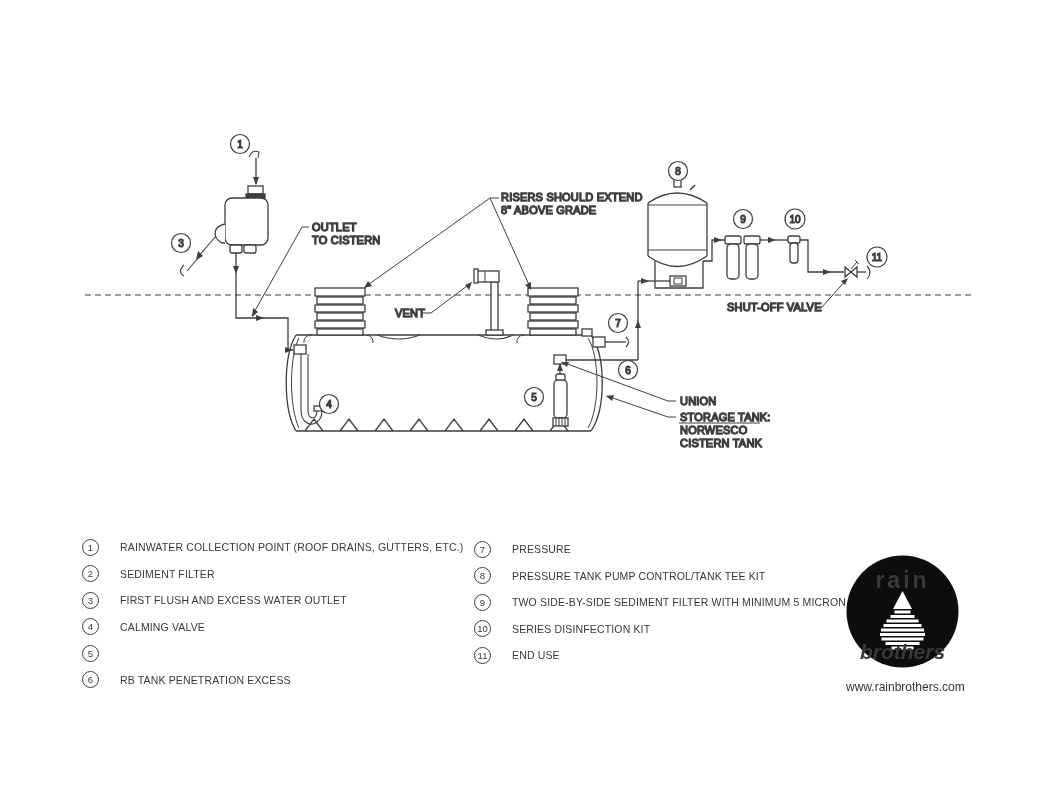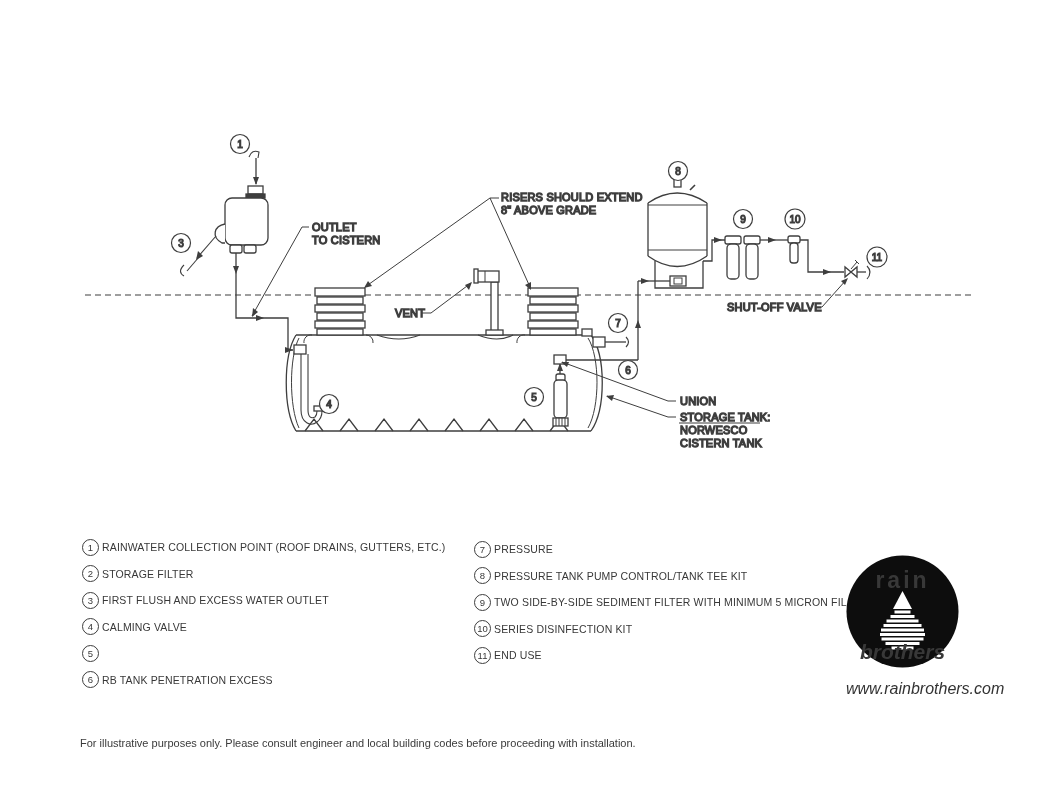--- a/index.html
+++ b/index.html
@@ -8,23 +8,23 @@
   svg text{font-family:"Liberation Sans",sans-serif;fill:#383838;}
   .dlabel{font-size:11px;letter-spacing:.2px;}
   .cnum{font-size:10px;text-anchor:middle;}
   .drawing{position:absolute;left:0;top:0;}
   .legend-col{position:absolute;display:flex;flex-direction:column;}
   .legend-col.left{left:82px;top:534px;}
   .legend-col.right{left:474px;top:536px;}
   .lrow{display:flex;align-items:center;height:26.5px;}
   .lnum{flex:0 0 auto;width:17px;height:17px;border:1.3px solid #3e3e3e;border-radius:50%;
         font-size:9.5px;line-height:15px;text-align:center;box-sizing:border-box;}
-  .ltext{margin-left:3px;font-size:10.5px;letter-spacing:.15px;white-space:nowrap;}
+  .ltext{margin-left:21px;font-size:10.5px;letter-spacing:.15px;white-space:nowrap;}
   .logo-block{position:absolute;left:846px;top:555px;width:113px;}
-  .website{margin-top:8px;font-size:16px;color:#333;font-style:italic;}
+  .website{margin-top:8px;font-size:12px;color:#333;}
   .footer{position:absolute;left:80px;top:737px;font-size:11px;color:#3a3a3a;}
 </style>
 </head>
 <body>
 
 <div class="page">
 
   <svg class="drawing" width="1048" height="520" viewBox="0 0 1048 520" fill="none" stroke="#3e3e3e" stroke-width="1.3">
 
     <line x1="85" y1="295" x2="975" y2="295" stroke-dasharray="6 4" stroke-width="1.2"></line>
@@ -247,21 +247,21 @@
     </g>
   </svg>
 
   <div class="legend-col left">
     <div class="lrow">
         <span class="lnum">1</span>
         <span class="ltext">RAINWATER COLLECTION POINT (ROOF DRAINS, GUTTERS, ETC.)</span>
       </div>
     <div class="lrow">
         <span class="lnum">2</span>
-        <span class="ltext">STORAGE FILTER</span>
+        <span class="ltext">SEDIMENT FILTER</span>
       </div>
     <div class="lrow">
         <span class="lnum">3</span>
         <span class="ltext">FIRST FLUSH AND EXCESS WATER OUTLET</span>
       </div>
     <div class="lrow">
         <span class="lnum">4</span>
         <span class="ltext">CALMING VALVE</span>
       </div>
     <div class="lrow">
@@ -309,14 +309,13 @@
         <rect x="34" y="78" width="45" height="3"></rect>
         <rect x="35.5" y="82.5" width="42" height="3"></rect>
         <rect x="39.5" y="87" width="34" height="3"></rect>
         <rect x="45.5" y="91.5" width="22" height="3"></rect>
       </g>
       <text x="56.5" y="104" fill="#fff" font-size="21" font-weight="bold" font-style="italic" text-anchor="middle" font-family="Liberation Serif, serif">brothers</text>
     </svg>
     <div class="website">www.rainbrothers.com</div>
   </div>
 
-  <div class="footer">For illustrative purposes only. Please consult engineer and local building codes before proceeding with installation.</div>
 </div>
 
 </body></html>

